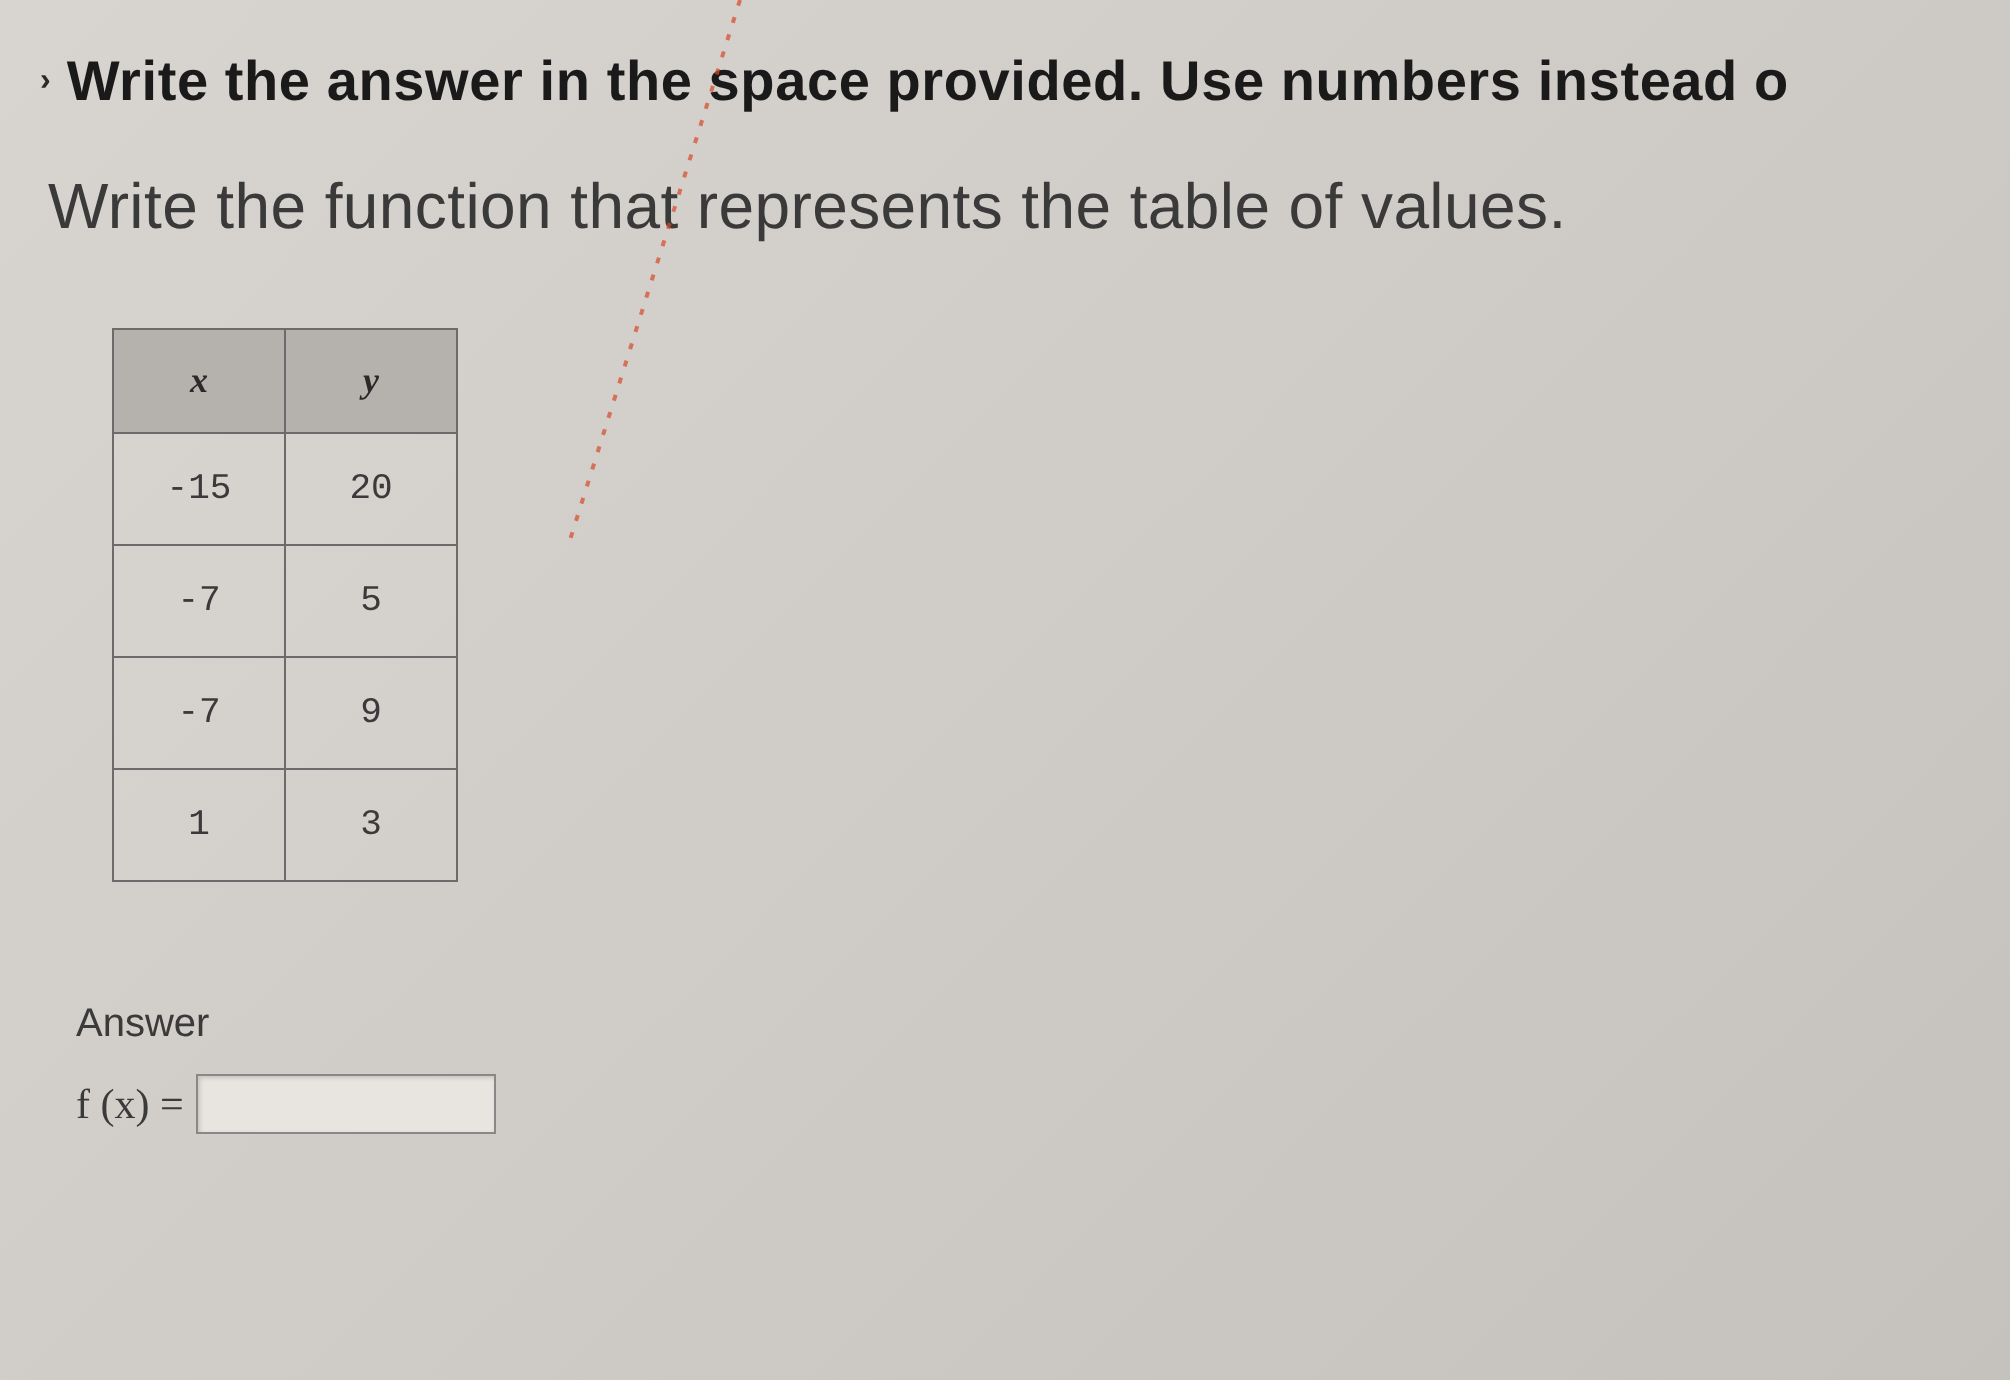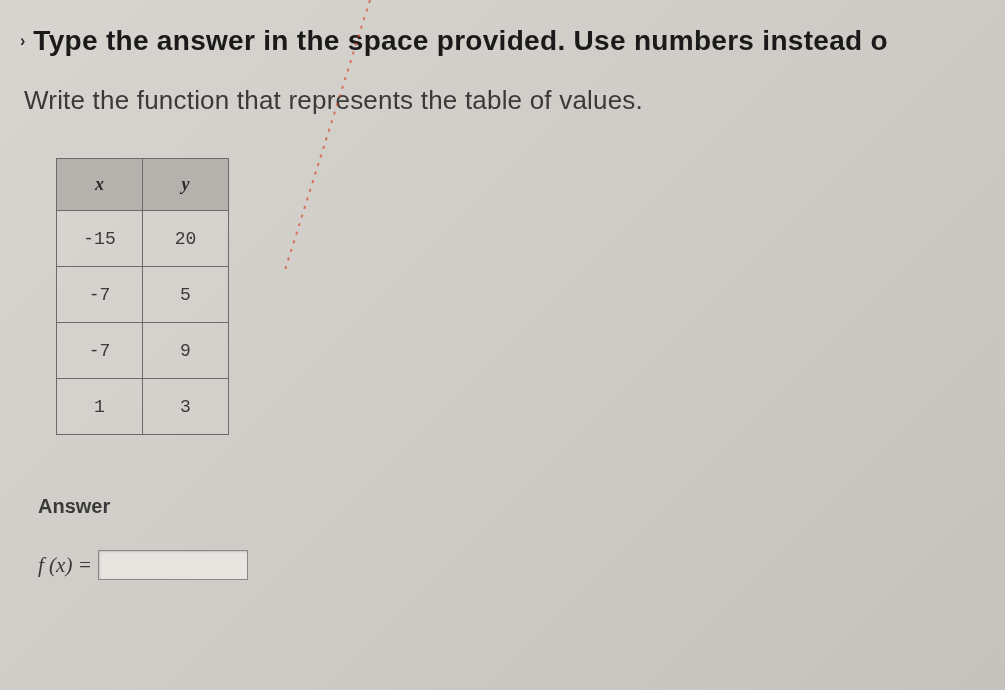--- a/index.html
+++ b/index.html
@@ -28,21 +28,21 @@
       font-weight: bold;
     }
     .instruction-text {
       font-size: 28px;
       font-weight: 700;
       color: #1a1a1a;
       white-space: nowrap;
       letter-spacing: 0.3px;
     }
     .prompt-text {
-      font-size: 26px;
+      font-size: 32px;
       color: #3a3a3a;
       margin-left: 4px;
       margin-bottom: 42px;
       font-weight: 400;
       letter-spacing: 0.2px;
     }
     .values-table {
       border-collapse: collapse;
       margin-left: 36px;
       margin-bottom: 60px;
@@ -70,31 +70,30 @@
       width: 86px;
       height: 56px;
       background: rgba(255,255,255,0.05);
     }
     .answer-section {
       margin-left: 18px;
     }
     .answer-label {
       font-size: 20px;
       color: #3a3a3a;
-      margin-bottom: 32px;
-      font-weight: 700;
+      margin-bottom: 13px;
+      font-weight: 400;
     }
     .function-line {
       display: flex;
       align-items: center;
       gap: 6px;
     }
     .function-notation {
       font-family: "Times New Roman", serif;
-      font-style: italic;
       font-size: 21px;
       color: #3a3a3a;
     }
     .answer-input {
       width: 150px;
       height: 30px;
       border: 1.5px solid #888;
       background: #e8e5e1;
       padding: 2px 6px;
       font-size: 16px;
@@ -111,21 +110,21 @@
   </style>
 </head>
 <body>
 
 <svg class="red-dots">
   <line x1="90" y1="0" x2="5" y2="270" stroke="#d84a2a" stroke-width="2" stroke-dasharray="3,6" opacity="0.7"></line>
 </svg>
 
 <div class="instruction-line">
   <span class="chevron">›</span>
-  <span class="instruction-text">Type the answer in the space provided. Use numbers instead o</span>
+  <span class="instruction-text">Write the answer in the space provided. Use numbers instead o</span>
 </div>
 
 <div class="prompt-text">Write the function that represents the table of values.</div>
 
 <table class="values-table">
   <thead>
     <tr>
       <th>x</th>
       <th>y</th>
     </tr>

